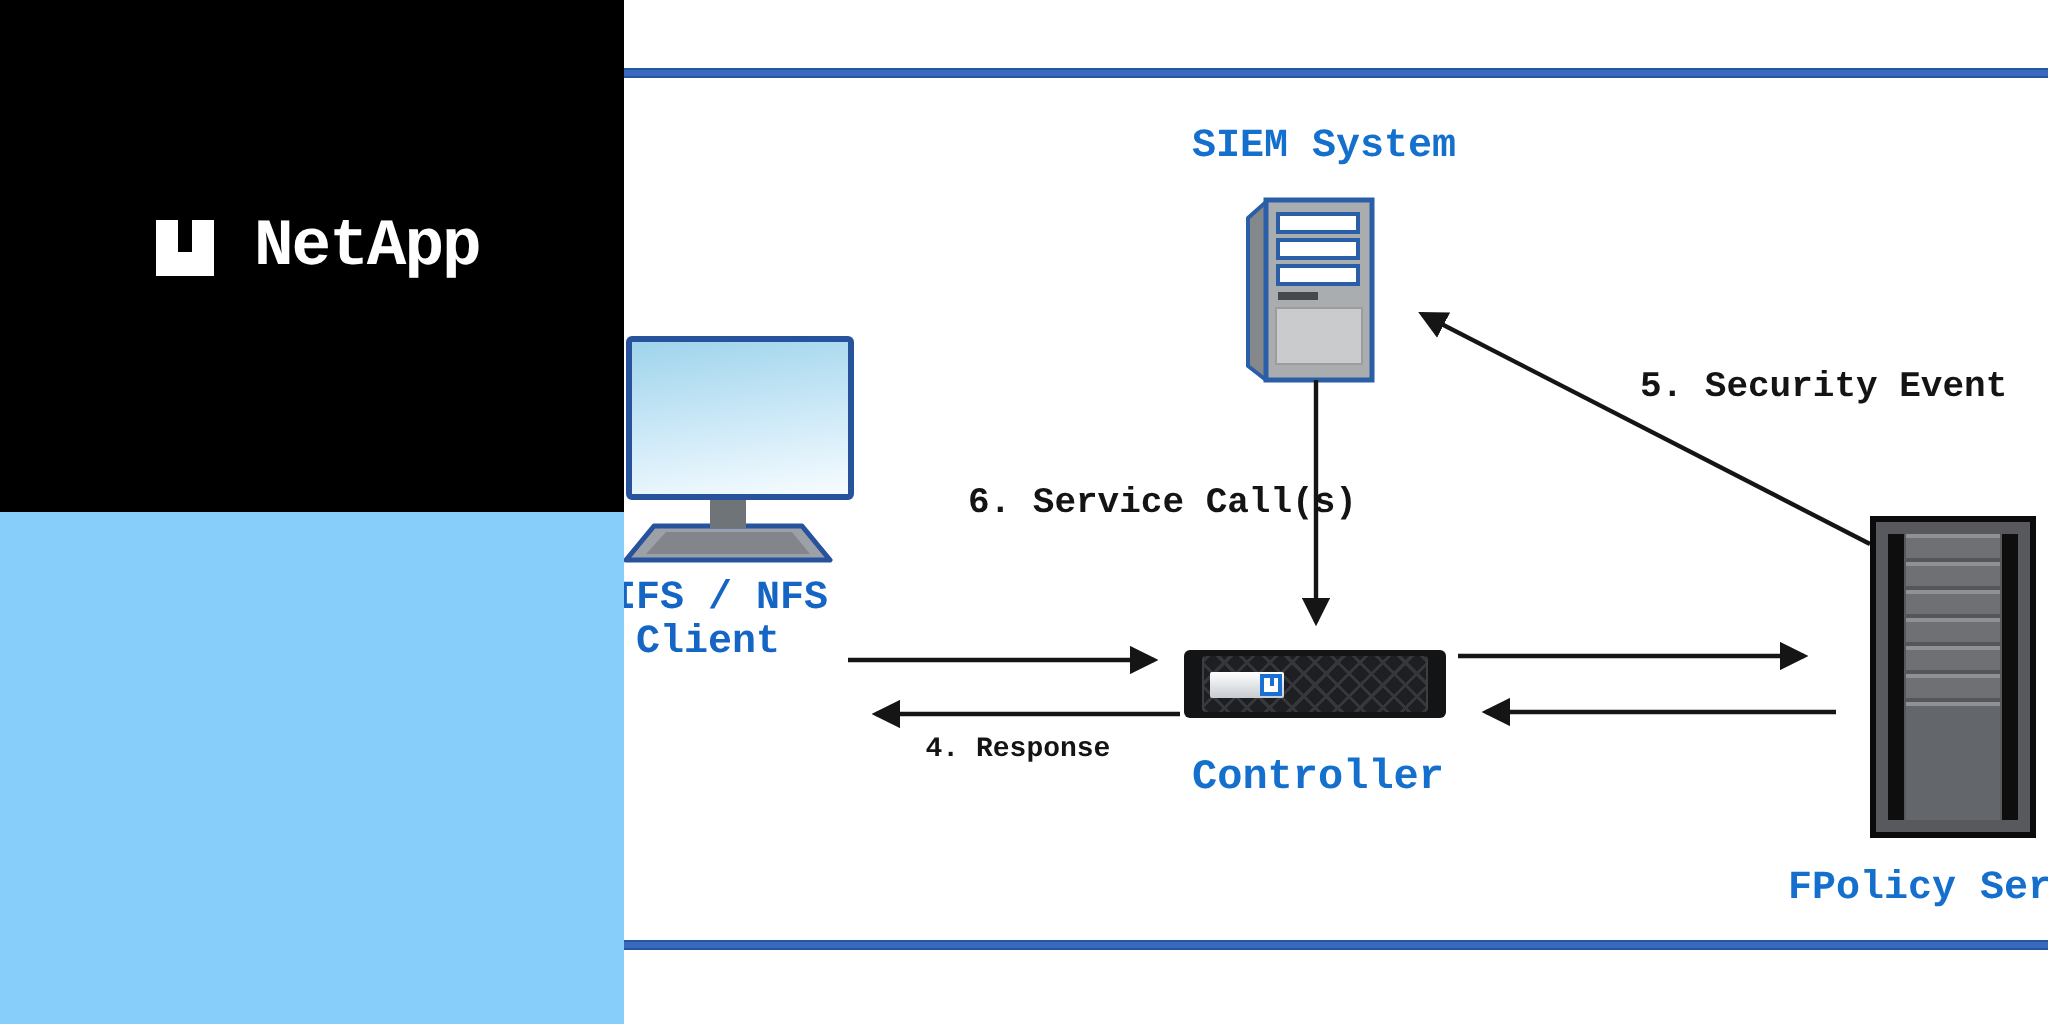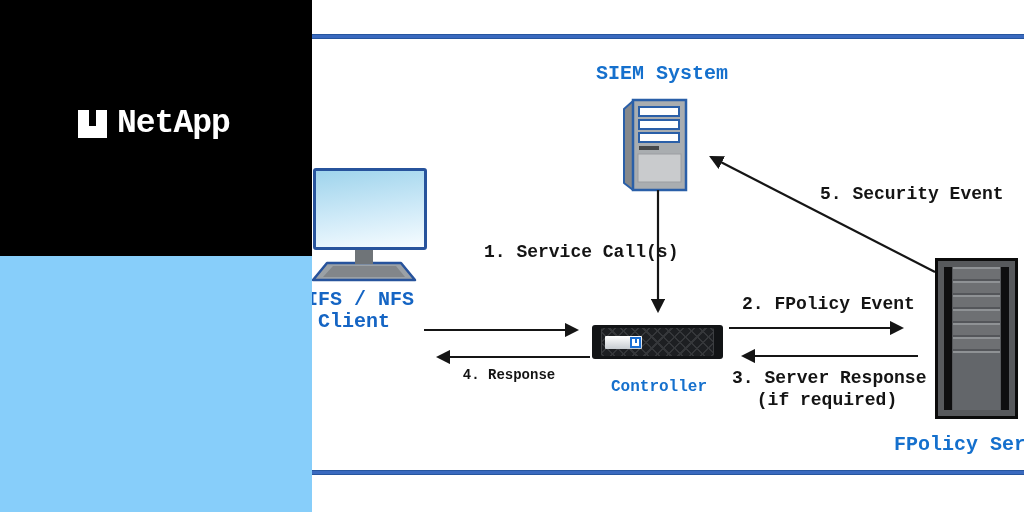--- a/index.html
+++ b/index.html
@@ -3,37 +3,37 @@
 <meta charset="utf-8">
 <style>
   html,body{margin:0;padding:0;background:#fff;}
   .stage{position:relative;width:1024px;height:512px;overflow:hidden;background:#ffffff;
          font-family:Liberation Mono, monospace;padding-left:23px;}
   .abs{position:absolute;}
 
   
   .panel-black{left:0;top:0;width:312px;height:256px;background:#000;z-index:10;}
   .panel-blue{left:0;top:256px;width:312px;height:256px;background:#87CEFA;z-index:10;}
-  .logo-row{left:78px;top:110px;display:flex;align-items:center;gap:10px;z-index:11;}
+  .logo-row{left:78px;top:110px;display:flex;align-items:center;gap:20px;z-index:11;}
   .logo-mark{width:29px;height:28px;background:#fff;position:relative;}
   .logo-notch{position:absolute;left:11px;top:0;width:7px;height:16px;background:#000;}
   .logo-text{color:#fff;font-size:33px;font-weight:bold;letter-spacing:-1px;line-height:28px;}
 
   
   .rule{left:312px;width:712px;height:5px;background:#3a6abf;
         border-top:1px solid #27569f;border-bottom:1px solid #27569f;box-sizing:border-box;}
   .rule-top{top:34px;}
   .rule-bottom{top:470px;}
 
   
   .lbl{position:absolute;text-align:center;font-weight:bold;color:#141414;white-space:nowrap;}
   .blue{color:#1570cd;}
   .siem-label{left:562px;top:62px;width:200px;font-size:20px;}
   .client-label{left:274px;top:289px;width:160px;font-size:20px;line-height:22px;color:#1565c4;}
-  .controller-label{left:579px;top:378px;width:160px;font-size:16px;}
+  .controller-label{left:579px;top:378px;width:160px;font-size:21px;}
   .fpolicy-label{left:892px;top:433px;width:172px;font-size:20px;}
   .step1{left:427px;top:301px;width:165px;font-size:18px;}
   .step2{left:742px;top:294px;width:165px;font-size:18px;}
   .step3{left:732px;top:367px;width:190px;font-size:18px;line-height:22px;}
   .step4{left:429px;top:367px;width:160px;font-size:14px;}
   .step5{left:820px;top:172px;width:170px;font-size:18px;margin-top:12px;}
   .step6{left:484px;top:242px;width:172px;font-size:18px;}
 
   
   .monitor-screen{left:313px;top:168px;width:108px;height:76px;border:3px solid #27539c;border-radius:3px;
@@ -131,28 +131,23 @@
 
   <div class="lbl client-label">
     <span style="display:block">CIFS / NFS</span>
     <span style="display:block">Client</span>
   </div>
 
   <div class="lbl blue controller-label">Controller</div>
 
   <div class="lbl blue fpolicy-label">FPolicy Server</div>
 
-  <div class="lbl step2">2. FPolicy Event</div>
-  <div class="lbl step3">
-    <span style="display:block">3. Server Response</span>
-    <span style="display:block">(if required)</span>
-  </div>
   <div class="lbl step4">4. Response</div>
   <div class="lbl step5">5. Security Event</div>
-  <div class="lbl step6">1. Service Call(s)</div>
+  <div class="lbl step6">6. Service Call(s)</div>
 
   <div class="abs panel-black"></div>
   <div class="abs panel-blue"></div>
   <div class="abs logo-row">
     <div class="logo-mark">
       <div class="logo-notch"></div>
     </div>
     <div class="logo-text">NetApp</div>
   </div>
 

